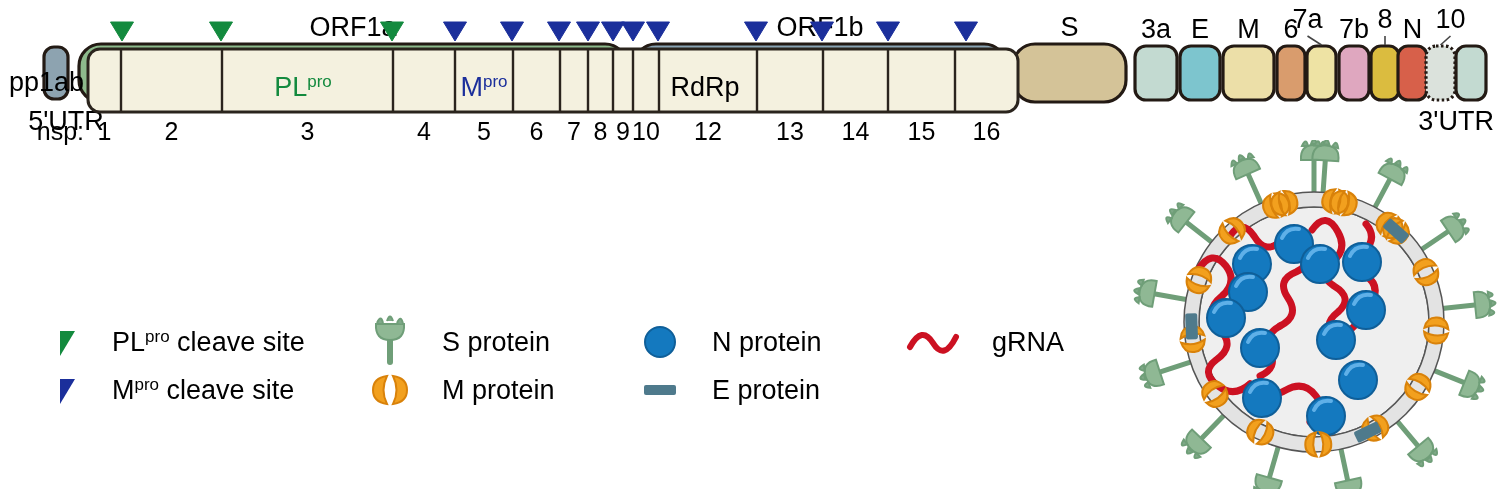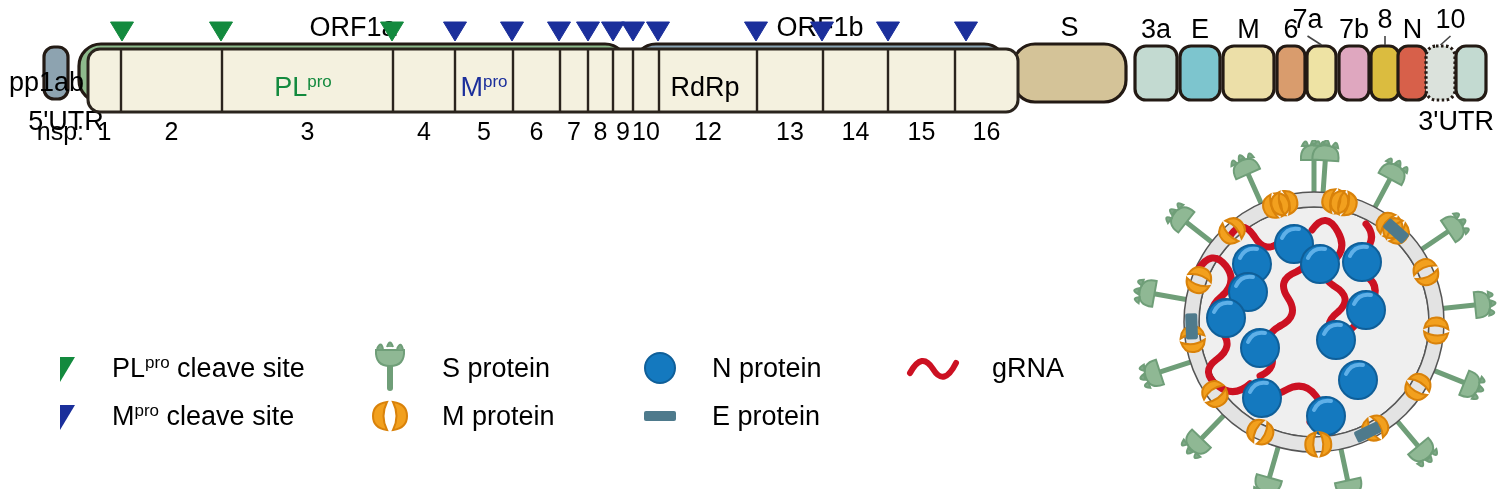--- a/index.html
+++ b/index.html
@@ -95,21 +95,21 @@
       <text x="708" y="140" font-size="25" fill="#000" text-anchor="middle">12</text>
       <text x="790" y="140" font-size="25" fill="#000" text-anchor="middle">13</text>
       <text x="855.5" y="140" font-size="25" fill="#000" text-anchor="middle">14</text>
       <text x="921.5" y="140" font-size="25" fill="#000" text-anchor="middle">15</text>
       <text x="986.5" y="140" font-size="25" fill="#000" text-anchor="middle">16</text>
       <text x="84" y="91" font-size="27" fill="#000" text-anchor="end">pp1ab</text>
       <text x="84" y="140" font-size="25" fill="#000" text-anchor="end">nsp:</text>
     </svg>
 </div>
 
-<div class="abs" style="left:60px;top:338px;width:1060px;height:110px;">
+<div class="abs" style="left:60px;top:312px;width:1060px;height:110px;">
   <svg id="legend-svg" width="1060" height="110">
       <path d="M -15 19 L 15 19 L 0 44 Z" fill="#138a3e"></path>
       <text x="52" y="39" font-size="27" fill="#000" text-anchor="start"><tspan>PL</tspan><tspan font-size="17" dy="-9">pro</tspan><tspan dy="9"> cleave site</tspan></text>
       <path d="M -15 67 L 15 67 L 0 92 Z" fill="#1b2f9b"></path>
       <text x="52" y="87" font-size="27" fill="#000" text-anchor="start"><tspan>M</tspan><tspan font-size="17" dy="-9">pro</tspan><tspan dy="9"> cleave site</tspan></text>
       <g>
         <path d="M 330 50 L 330 26" stroke="#6f9e78" stroke-width="6" stroke-linecap="round" fill="none"></path>
         <path d="M 316 12 Q 315 28 330 28 Q 345 28 344 12 Z" fill="#8fb894" stroke="#6f9e78" stroke-width="2"></path>
         <path d="M 317 11 q 4 -9 6 0" fill="#7fa988" stroke="#6f9e78" stroke-width="2"></path>
         <path d="M 327 9 q 3 -9 6 0" fill="#7fa988" stroke="#6f9e78" stroke-width="2"></path>

